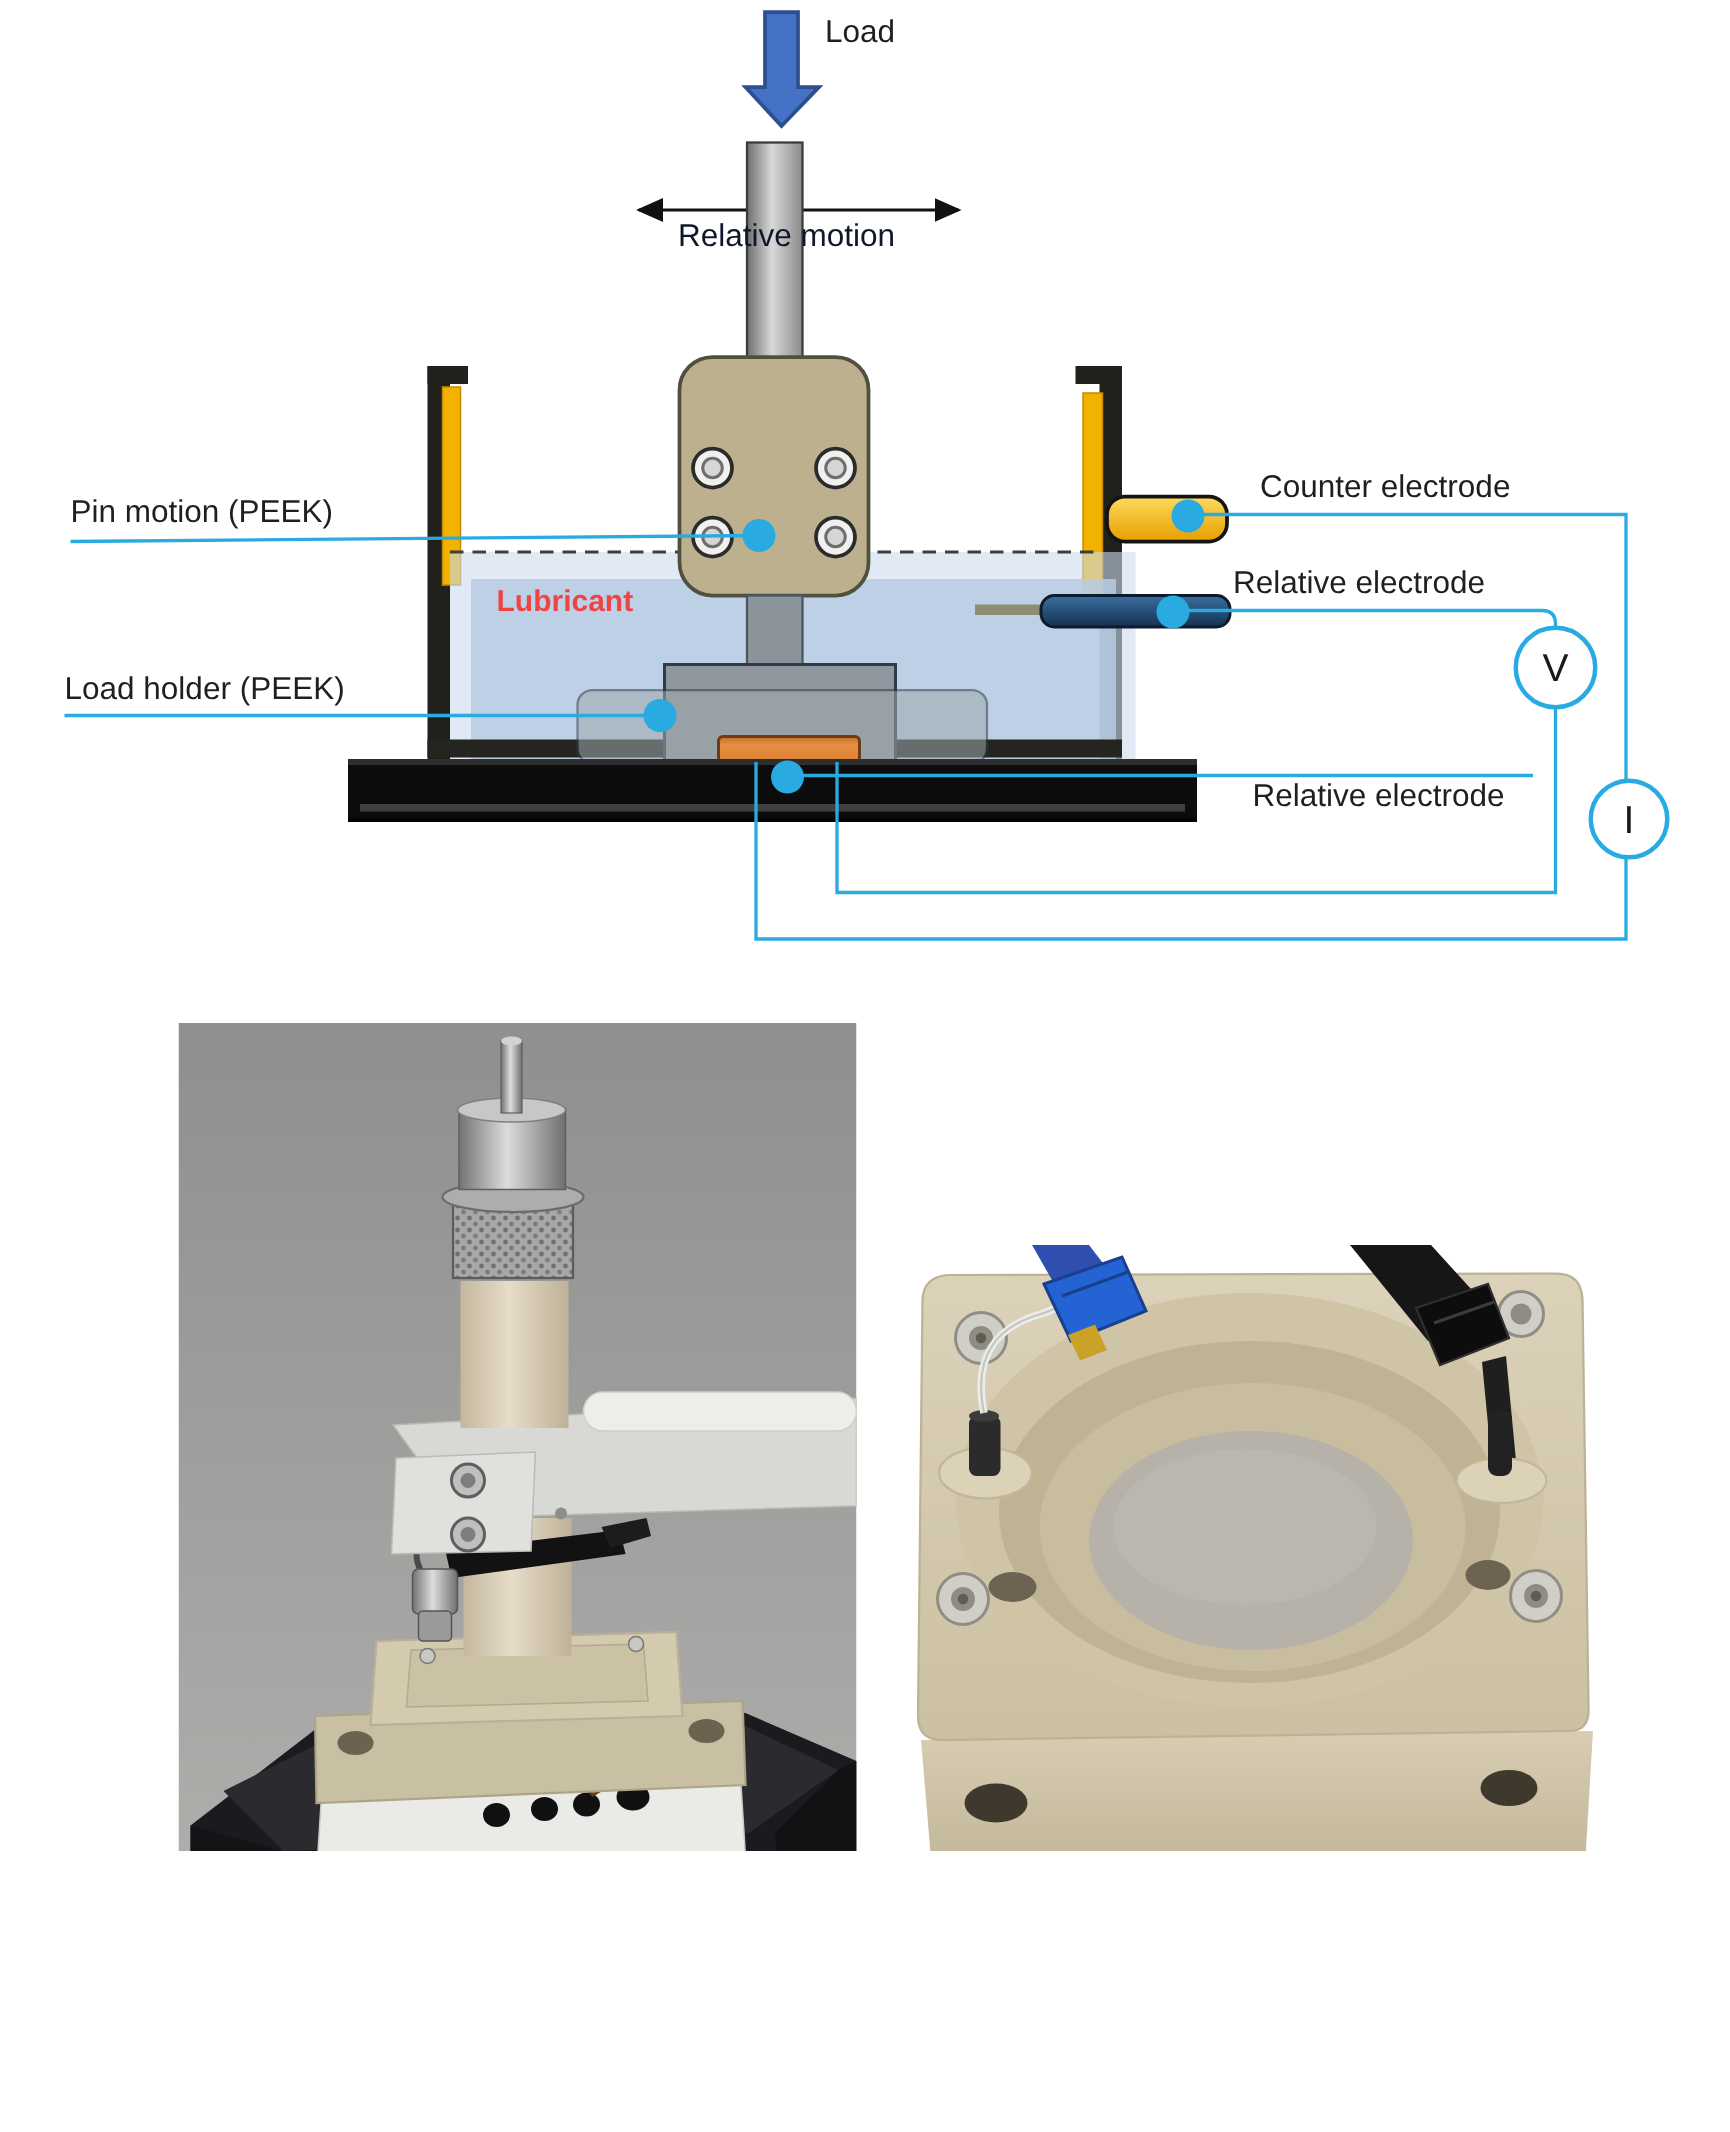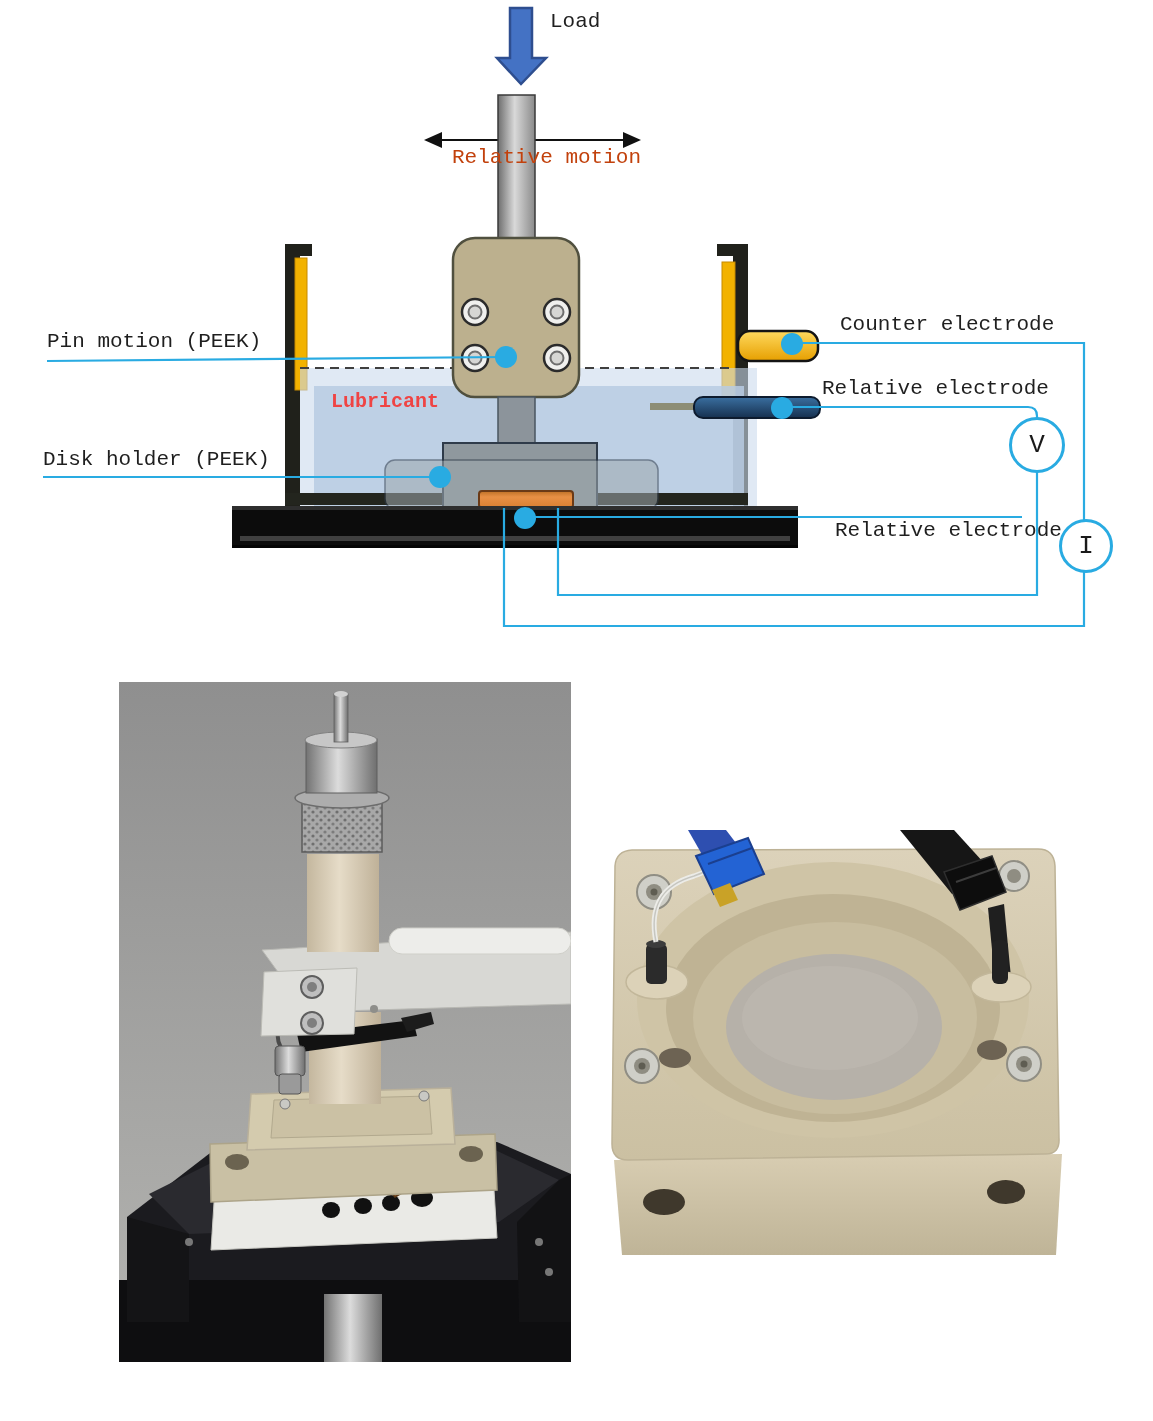--- a/index.html
+++ b/index.html
@@ -1,20 +1,20 @@
 <!DOCTYPE html>
 <html><head>
 <meta charset="utf-8">
 <style>
   html,body{margin:0;padding:0;background:#ffffff;}
-  #fig{position:relative;width:1153px;height:1421px;background:#ffffff;overflow:hidden;
-       font-family:Liberation Mono, monospace;}
+  #fig{position:relative;width:1153px;height:1234px;background:#ffffff;overflow:hidden;
+       font-family:Liberation Sans, sans-serif;}
   #schematic-svg{position:absolute;left:0;top:0;}
   .lbl{position:absolute;white-space:nowrap;font-size:21px;line-height:1.15;color:#1f1f1f;}
-  .lbl-red{color:#c2410c;}
+  .lbl-red{color:#0f172a;}
   .lbl-lub{font-size:20px;font-weight:600;color:#ef4444;}
   .meter{position:absolute;border:3px solid #29ABE2;border-radius:50%;background:#ffffff;
          display:flex;align-items:center;justify-content:center;font-size:26px;color:#1a1a1a;}
   #meter-v{left:1009px;top:417px;width:50px;height:50px;}
   #meter-i{left:1059px;top:519px;width:48px;height:48px;}
   .photo{position:absolute;}
 </style>
 </head>
 <body>
 
@@ -126,21 +126,21 @@
       <circle cx="525" cy="518" r="11" fill="#29ABE2"></circle>
       <circle cx="792" cy="344" r="11" fill="#29ABE2"></circle>
       <circle cx="782" cy="408" r="11" fill="#29ABE2"></circle>
     </g>
   </svg>
 
   <div class="lbl" style="left:550px;top:10px;">Load</div>
   <div class="lbl lbl-red" style="left:452px;top:146px;">Relative motion</div>
   <div class="lbl" style="left:47px;top:330px;">Pin motion (PEEK)</div>
   <div class="lbl lbl-lub" style="left:331px;top:390px;">Lubricant</div>
-  <div class="lbl" style="left:43px;top:448px;">Disk holder (PEEK)</div>
+  <div class="lbl" style="left:43px;top:448px;">Load holder (PEEK)</div>
   <div class="lbl" style="left:840px;top:313px;">Counter electrode</div>
   <div class="lbl" style="left:822px;top:377px;">Relative electrode</div>
   <div class="lbl" style="left:835px;top:519px;">Relative electrode</div>
 
   <div class="meter" id="meter-v">
     <span>V</span>
   </div>
   <div class="meter" id="meter-i">
     <span>I</span>
   </div>

